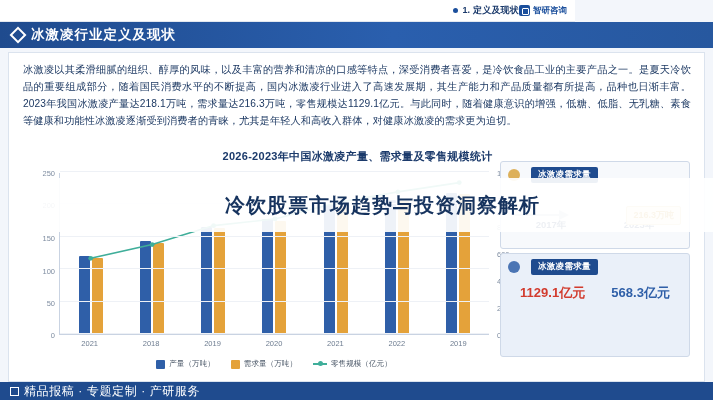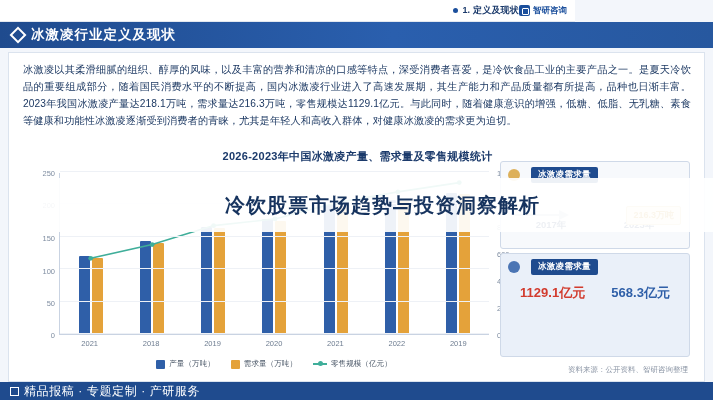--- a/index.html
+++ b/index.html
@@ -304,21 +304,20 @@
       <div class="panel-vals">
         <div class="pv">
           <div class="v v-red">1129.1亿元</div>
         </div>
         <div class="pv">
           <div class="v" style="color:#2f5fa8;">568.3亿元</div>
         </div>
       </div>
     </div>
 
-    <div class="source">资料来源：公开资料、智研咨询整理</div>
   </div>
 
   <div class="overlay">
     <div class="overlay-text">冷饮股票市场趋势与投资洞察解析</div>
   </div>
 
   <div class="footer">
     <span class="fmark"></span>
     <span class="footer-text">精品报稿 · 专题定制 · 产研服务</span>
   </div>

